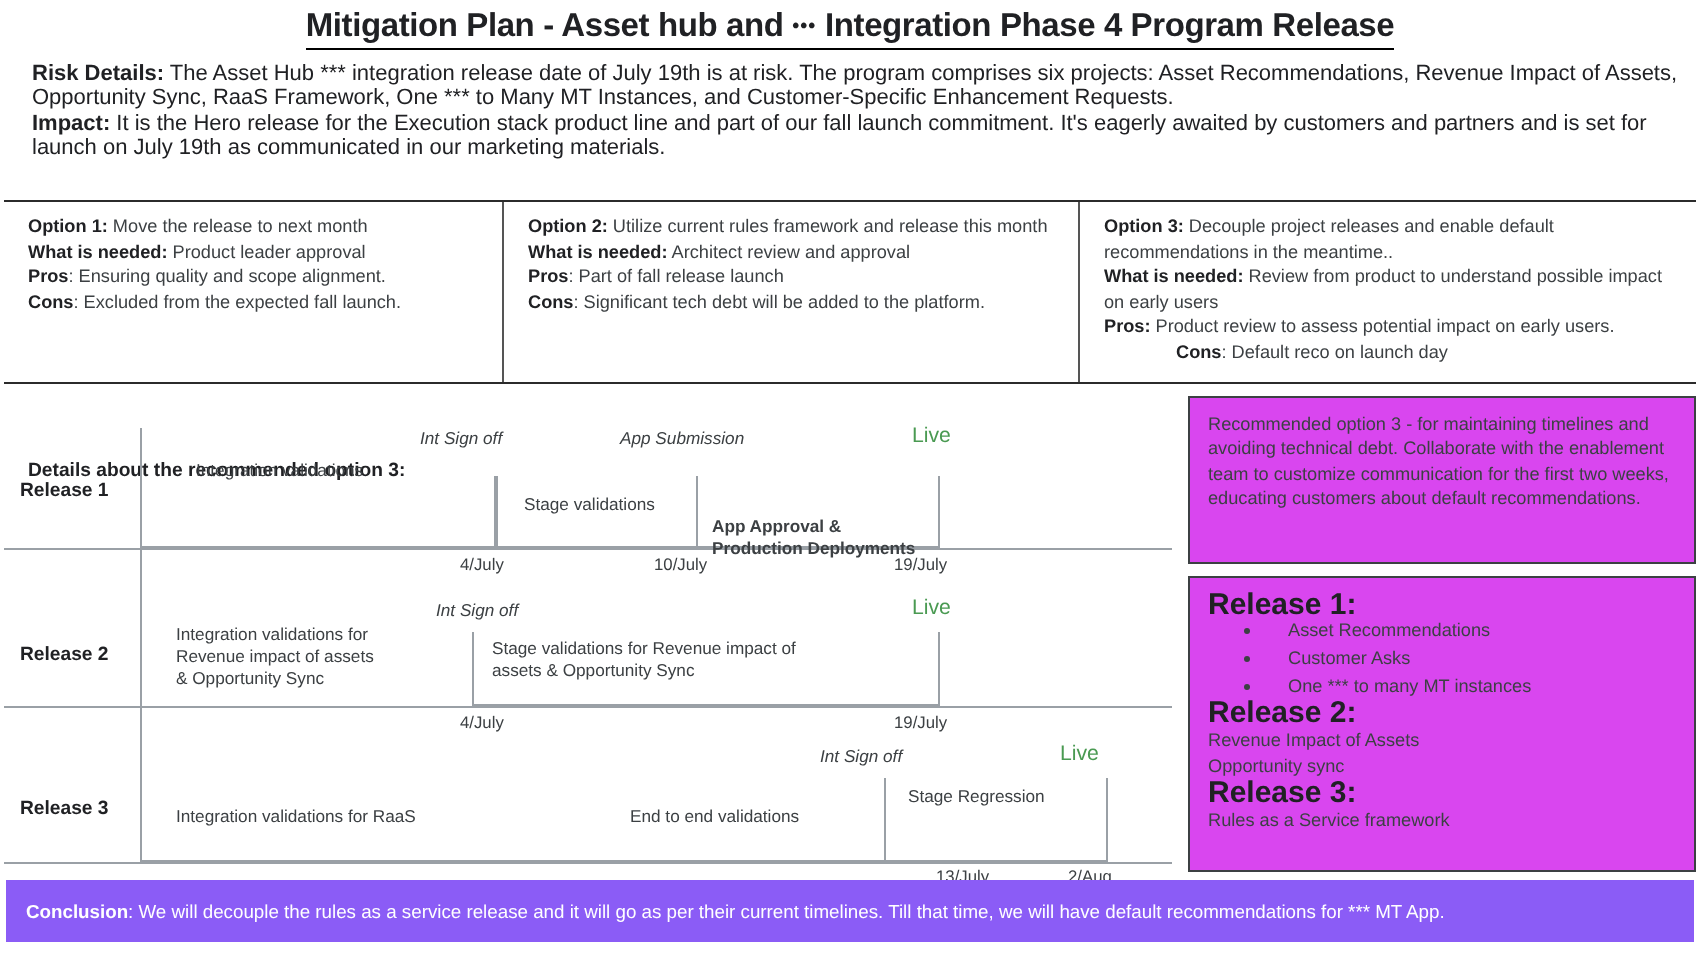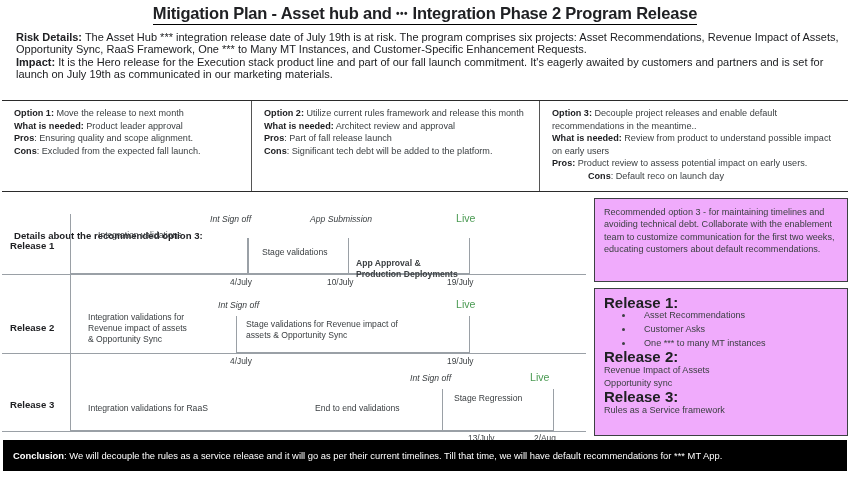--- a/index.html
+++ b/index.html
@@ -114,52 +114,52 @@
   }
   .live{
     position:absolute;
     font-size:10.6px;color:#4a9a52;white-space:nowrap;
   }
 
   
   .rp{
     position:absolute;box-sizing:border-box;
     border:1.3px solid #3c4043;
-    background:#f0abfc;
+    background:#d946ef;
   }
   .rp-reco{left:594px;top:198px;width:254px;height:84px;padding:7px 9px;}
   .rp-list{left:594px;top:288px;width:254px;height:148px;padding:7px 9px;}
   .rp-reco .txt{font-size:9.1px;line-height:12.4px;color:#3c4043;}
   .rp-list .hdr{font-size:15px;font-weight:bold;color:#202124;line-height:13.4px;}
   .rp-list .itm{font-size:9.1px;color:#3c4043;line-height:13.4px;}
   .rp-list ul{margin:0;padding:0 0 0 30px;list-style:disc;}
   .rp-list li{font-size:9.1px;color:#3c4043;line-height:13.6px;padding-left:10px;}
 
   
   .conclusion{
     position:absolute;left:3px;top:440px;width:844px;height:31px;
-    background:#000000;
+    background:#8b5cf6;
     box-sizing:border-box;
     display:flex;align-items:center;
     padding:0 10px;
     color:#ffffff;
     font-size:9.4px;
   }
   .conclusion b{font-weight:bold;}
 </style>
 </head>
 <body>
 
 <div class="slide">
 
   <div class="title-row">
     <span class="title">
       <span>Mitigation Plan - Asset hub and</span>
       <span class="redact">•••</span>
-      <span>Integration Phase 2 Program Release</span>
+      <span>Integration Phase 4 Program Release</span>
     </span>
   </div>
 
   <div class="risk-block">
     <p><b>Risk Details:</b><span> The Asset Hub *** integration release date of July 19th is at risk. The program comprises six projects: Asset Recommendations, Revenue Impact of Assets, Opportunity Sync, RaaS Framework, One *** to Many MT Instances, and Customer-Specific Enhancement Requests.</span></p>
     <p><b>Impact:</b><span> It is the Hero release for the Execution stack product line and part of our fall launch commitment. It's eagerly awaited by customers and partners and is set for launch on July 19th as communicated in our marketing materials.</span></p>
   </div>
 
   <div class="options">
 

